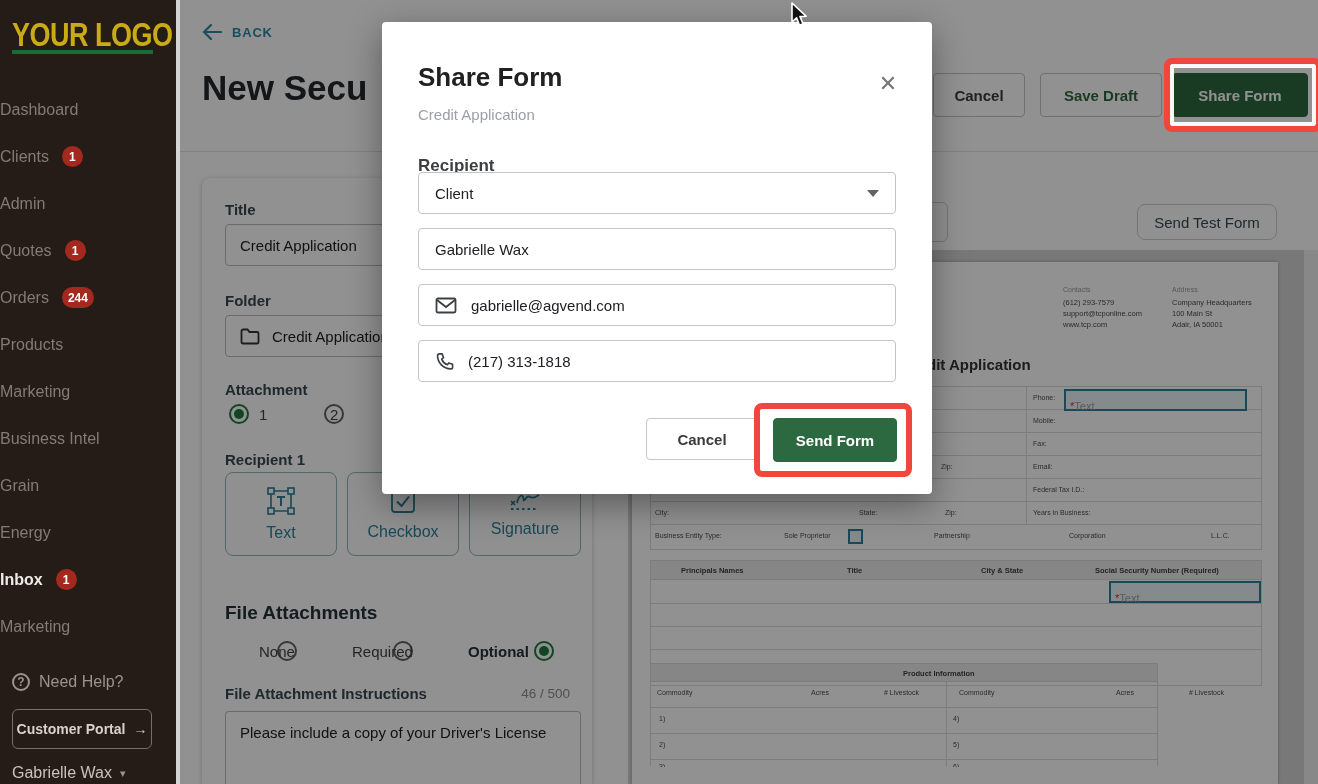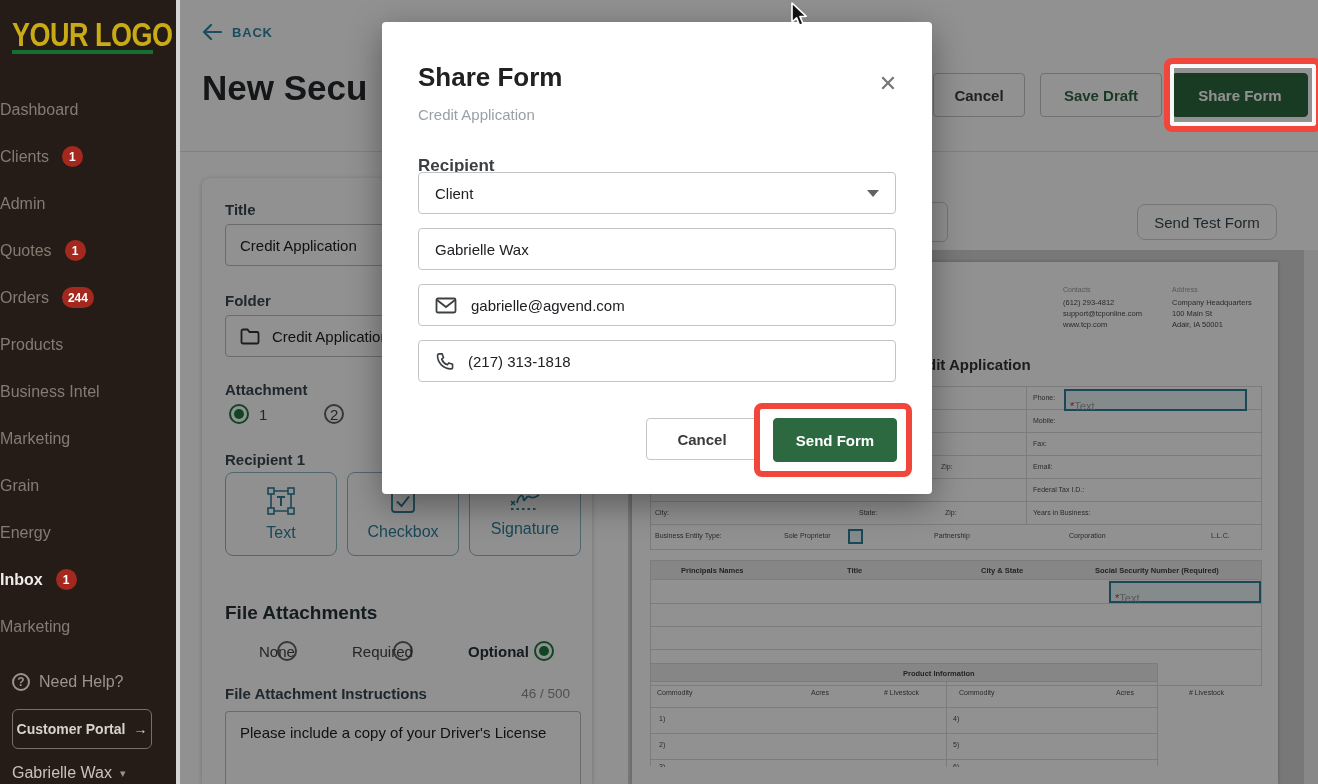--- a/index.html
+++ b/index.html
@@ -145,24 +145,24 @@
           <span class="badge">1</span>
         </li>
       <li>
           <span>Orders</span>
           <span class="badge">244</span>
         </li>
       <li>
           <span>Products</span>
         </li>
       <li>
+          <span>Marketing</span>
+        </li>
+      <li>
           <span>Business Intel</span>
-        </li>
-      <li>
-          <span>Marketing</span>
         </li>
       <li>
           <span>Grain</span>
         </li>
       <li>
           <span>Energy</span>
         </li>
       <li class="active">
           <span>Inbox</span>
           <span class="badge">1</span>
@@ -268,21 +268,21 @@
     </div>
 
     <div class="preview-bg"></div>
     <div class="preview-scroll"></div>
     <div class="plus-btn">+</div>
     <div class="sendtest-btn">Send Test Form</div>
 
     <div class="pdf">
 
       <div class="abs pdf-label" style="left:431px;top:24px">Contacts</div>
-      <div class="abs pdf-val" style="left:431px;top:35px">(612) 293-4812</div>
+      <div class="abs pdf-val" style="left:431px;top:35px">(612) 293-7579</div>
       <div class="abs pdf-val" style="left:431px;top:46px">support@tcponline.com</div>
       <div class="abs pdf-val" style="left:431px;top:57px">www.tcp.com</div>
       <div class="abs pdf-label" style="left:540px;top:24px">Address</div>
       <div class="abs pdf-val" style="left:540px;top:35px">Company Headquarters</div>
       <div class="abs pdf-val" style="left:540px;top:46px">100 Main St</div>
       <div class="abs pdf-val" style="left:540px;top:57px">Adair, IA 50001</div>
 
       <div class="pdf-title">Credit Application</div>
 
       <div class="pdf-table" style="left:18px;top:124px;width:612px;height:164px">

